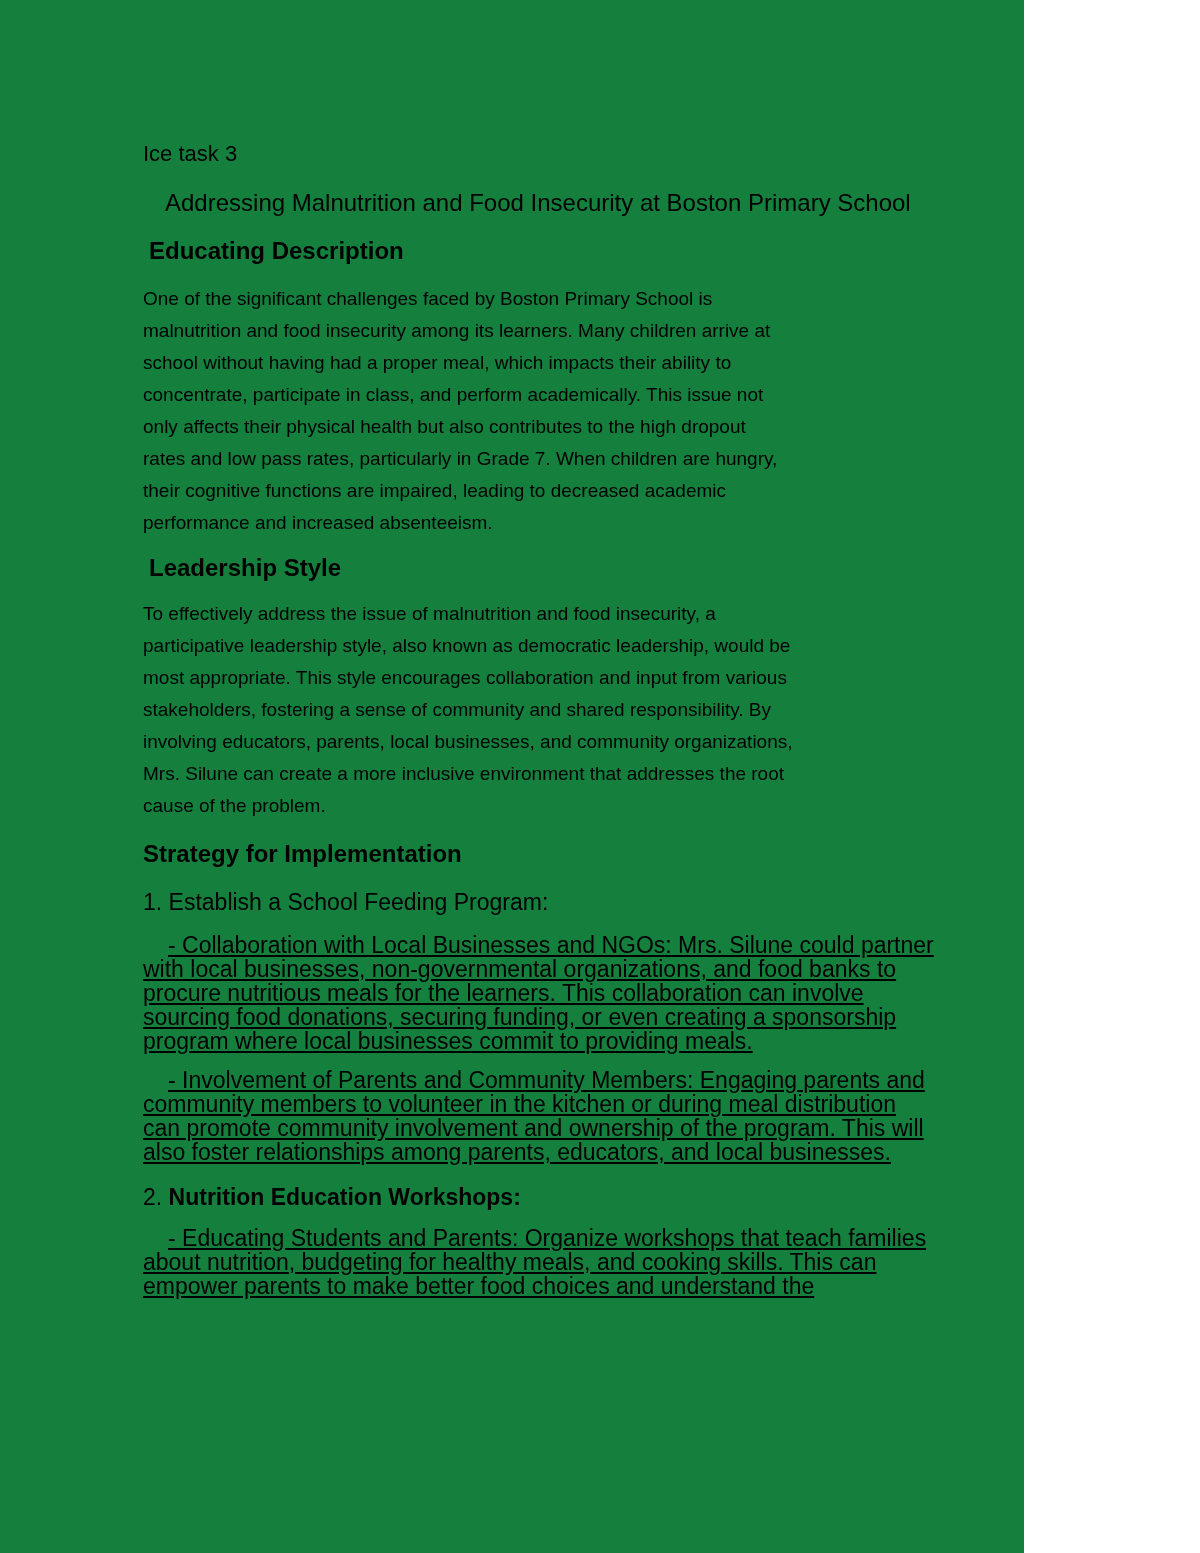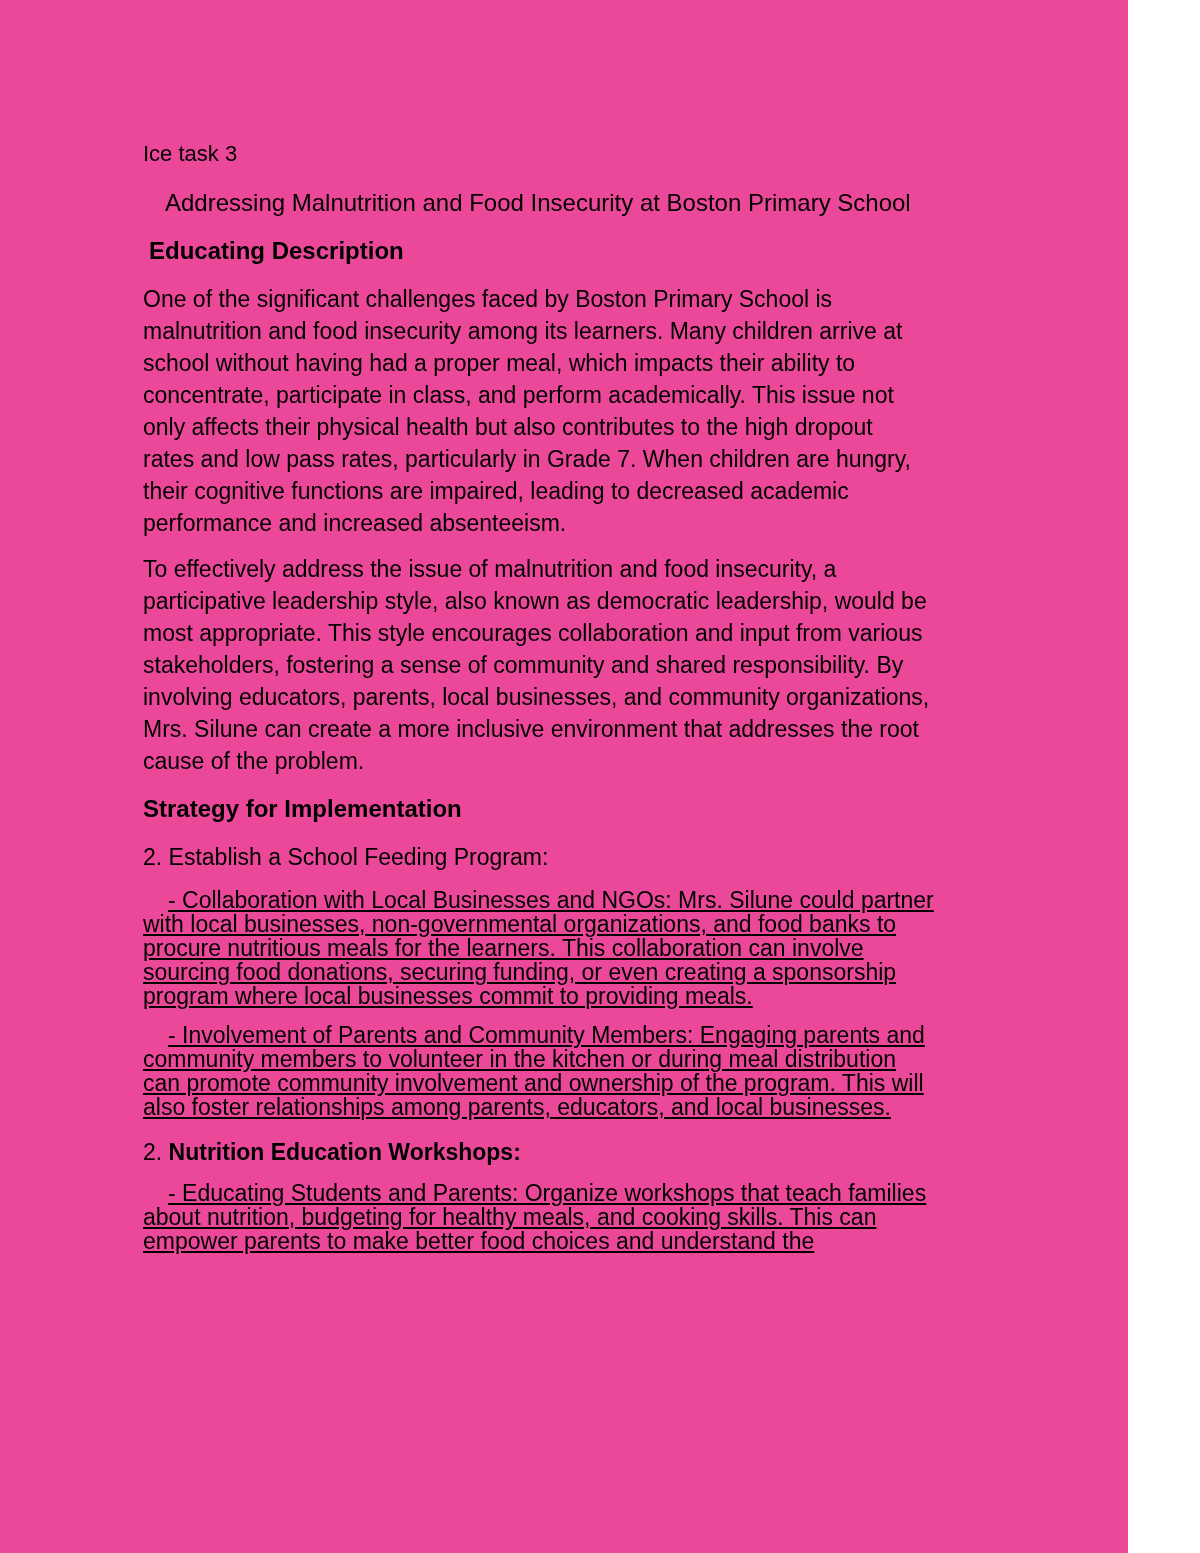--- a/index.html
+++ b/index.html
@@ -2,23 +2,23 @@
 <html><head>
 <meta charset="utf-8">
 <style>
   html, body {
     margin: 0;
     padding: 0;
     background: #ffffff;
   }
   .page {
     position: relative;
-    width: 1128px;
+    width: 1024px;
     height: 1553px;
-    background: #ec4899;
+    background: #15803d;
     color: #000000;
     font-family: "Liberation Sans", "DejaVu Sans", sans-serif;
     box-sizing: border-box;
     padding: 141px 80px 0 143px;
     overflow: hidden;
   }
   .content {
     width: 980px;
   }
   .doc-title {
@@ -42,21 +42,21 @@
     font-weight: 700;
     margin: 0 0 17px 0;
     white-space: pre-line;
   }
   .heading.indented {
     padding-left: 6px;
   }
   .heading.h-leadership { margin-bottom: 15px; }
   .heading.h-strategy  { padding-left: 0; }
   .body-text {
-    font-size: 23px;
+    font-size: 19px;
     line-height: 32px;
     font-weight: 400;
     margin: 0 0 14px 0;
     white-space: pre-line;
   }
   .body-text.p-leadership { margin-bottom: 17px; }
   .numbered-item {
     font-size: 23px;
     line-height: 32px;
     font-weight: 400;
@@ -91,32 +91,33 @@
 
     <p class="body-text p-challenge">One of the significant challenges faced by Boston Primary School is
 malnutrition and food insecurity among its learners. Many children arrive at
 school without having had a proper meal, which impacts their ability to
 concentrate, participate in class, and perform academically. This issue not
 only affects their physical health but also contributes to the high dropout
 rates and low pass rates, particularly in Grade 7. When children are hungry,
 their cognitive functions are impaired, leading to decreased academic
 performance and increased absenteeism.</p>
 
+    <h2 class="heading indented h-leadership">Leadership Style</h2>
 
     <p class="body-text p-leadership">To effectively address the issue of malnutrition and food insecurity, a
 participative leadership style, also known as democratic leadership, would be
 most appropriate. This style encourages collaboration and input from various
 stakeholders, fostering a sense of community and shared responsibility. By
 involving educators, parents, local businesses, and community organizations,
 Mrs. Silune can create a more inclusive environment that addresses the root
 cause of the problem.</p>
 
     <h2 class="heading h-strategy">Strategy for Implementation</h2>
 
-    <p class="numbered-item item-1">2. Establish a School Feeding Program:</p>
+    <p class="numbered-item item-1">1. Establish a School Feeding Program:</p>
 
     <p class="bullet-para b-collaboration">- Collaboration with Local Businesses and NGOs: Mrs. Silune could partner
 with local businesses, non-governmental organizations, and food banks to
 procure nutritious meals for the learners. This collaboration can involve
 sourcing food donations, securing funding, or even creating a sponsorship
 program where local businesses commit to providing meals.</p>
 
     <p class="bullet-para b-involvement">- Involvement of Parents and Community Members: Engaging parents and
 community members to volunteer in the kitchen or during meal distribution
 can promote community involvement and ownership of the program. This will

